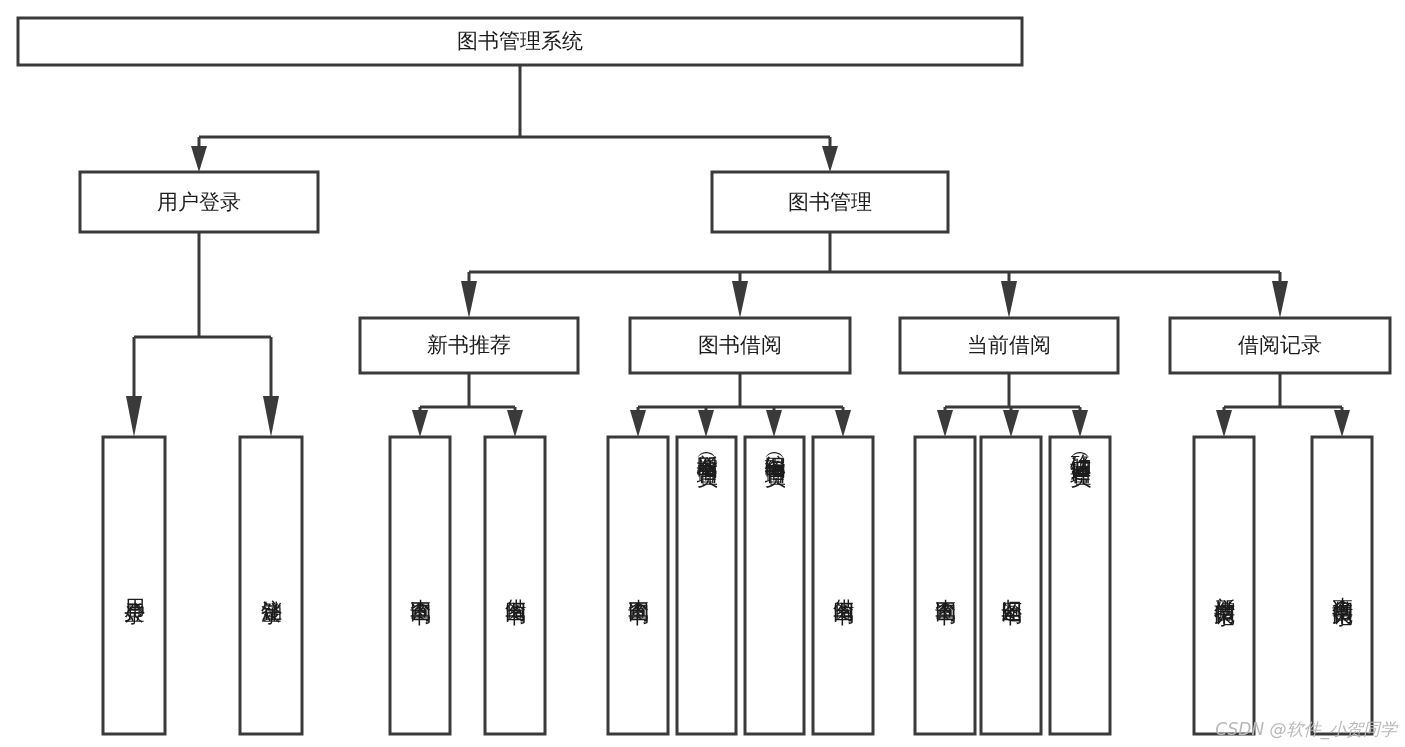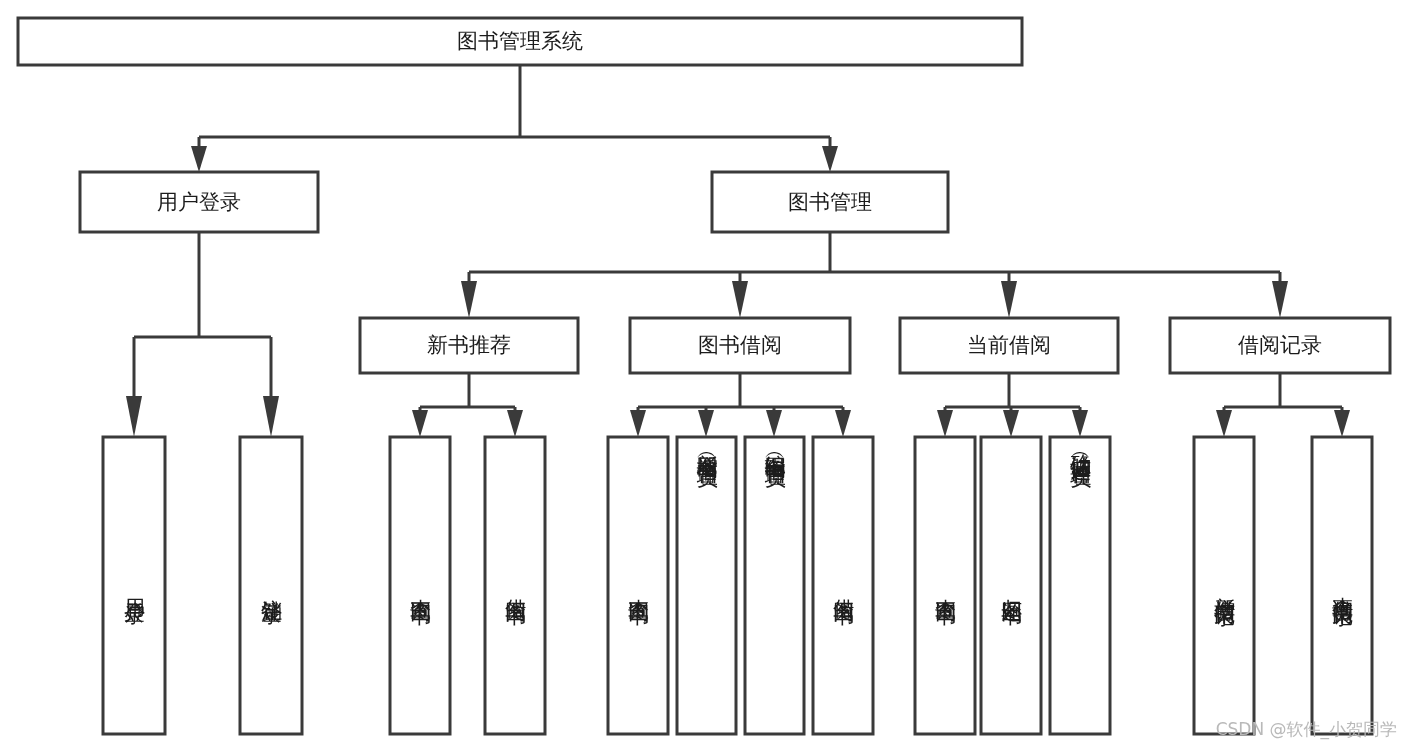--- a/index.html
+++ b/index.html
@@ -67,20 +67,21 @@
   }
   .watermark {
     position: absolute;
     right: 8px;
     bottom: 6px;
     font-family: "DejaVu Sans", "Liberation Sans", sans-serif;
     font-size: 17px;
     color: #b9b9b9;
     white-space: nowrap;
     user-select: none;
+    font-style: italic;
   }
 </style>
 </head>
 <body>
 
 <div id="diagram-root">
 
   <svg class="diagram-canvas" viewBox="0 0 1405 747" xmlns="http://www.w3.org/2000/svg">
 
     <g>

